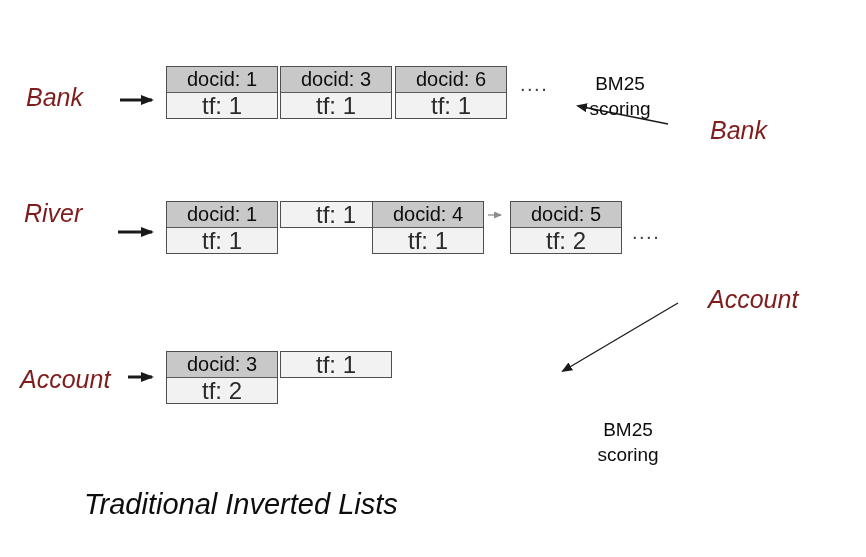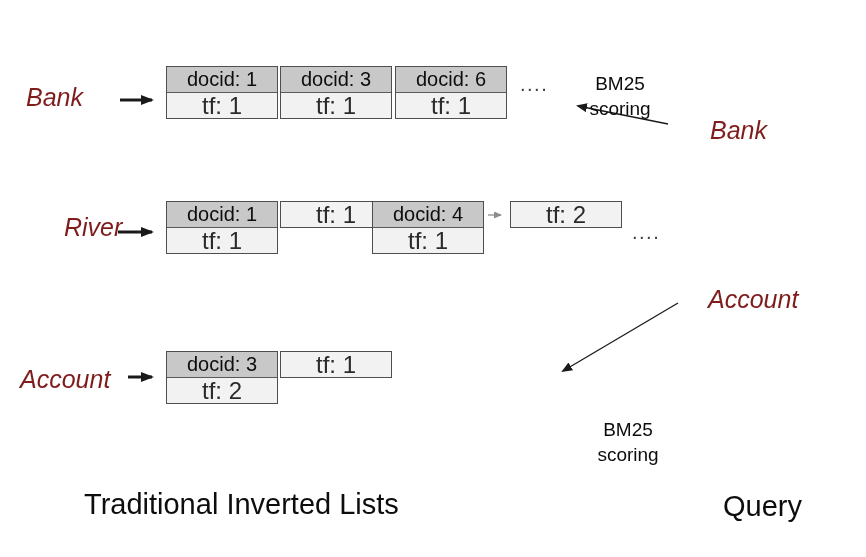--- a/index.html
+++ b/index.html
@@ -105,21 +105,21 @@
     <line x1="488" y1="215" x2="501" y2="215" stroke="#8c8c8c" stroke-width="1.3" marker-end="url(#ah-gray)"></line>
     <line x1="603" y1="215" x2="620" y2="215" stroke="#8c8c8c" stroke-width="1.3" marker-end="url(#ah-gray)"></line>
 
     <line x1="259" y1="365" x2="272" y2="365" stroke="#8c8c8c" stroke-width="1.3" marker-end="url(#ah-gray)"></line>
 
     <line x1="668" y1="124" x2="578" y2="106" stroke="#1a1a1a" stroke-width="1.3" marker-end="url(#ah-thin)"></line>
     <line x1="678" y1="303" x2="563" y2="371" stroke="#1a1a1a" stroke-width="1.3" marker-end="url(#ah-thin)"></line>
   </svg>
 
   <div class="term-label" style="left:26px; top:84px;">Bank</div>
-  <div class="term-label" style="left:24px; top:214px;margin-left:40px;">River</div>
+  <div class="term-label" style="left:24px; top:200px;">River</div>
   <div class="term-label" style="left:20px; top:366px;">Account</div>
 
   <div class="posting-box" style="left:166px; top:66px;">
     <div class="docid-cell">docid: 1</div>
     <div class="tf-cell">tf: 1</div>
   </div>
   <div class="posting-box" style="left:280px; top:66px;">
     <div class="docid-cell">docid: 3</div>
     <div class="tf-cell">tf: 1</div>
   </div>
@@ -134,20 +134,21 @@
     <div class="tf-cell">tf: 1</div>
   </div>
   <div class="posting-box" style="left:280px; top:201px;">
     <div class="tf-cell">tf: 1</div>
   </div>
   <div class="posting-box" style="left:372px; top:201px;">
     <div class="docid-cell">docid: 4</div>
     <div class="tf-cell">tf: 1</div>
   </div>
   <div class="posting-box" style="left:510px; top:201px;">
+    <div class="docid-cell">docid: 5</div>
     <div class="tf-cell">tf: 2</div>
   </div>
   <div class="ellipsis" style="left:632px; top:221px;">....</div>
 
   <div class="posting-box" style="left:166px; top:351px;">
     <div class="docid-cell">docid: 3</div>
     <div class="tf-cell">tf: 2</div>
   </div>
   <div class="posting-box" style="left:280px; top:351px;">
     <div class="tf-cell">tf: 1</div>
@@ -158,16 +159,15 @@
     <div>scoring</div>
   </div>
   <div class="term-label" style="left:710px; top:117px;">Bank</div>
 
   <div class="term-label" style="left:708px; top:286px;">Account</div>
   <div class="scoring-note" style="left:576px; top:388px;">
     <div>BM25</div>
     <div>scoring</div>
   </div>
 
-  <div class="caption" style="left:84px; top:488px;">Traditional Inverted Lists</div>
-  <div class="caption" style="left:723px; top:490px;">Query</div>
+  <div class="caption" style="left:84px; top:488px;font-style:italic;">Traditional Inverted Lists</div>
 
 </div>
 
 </body></html>

